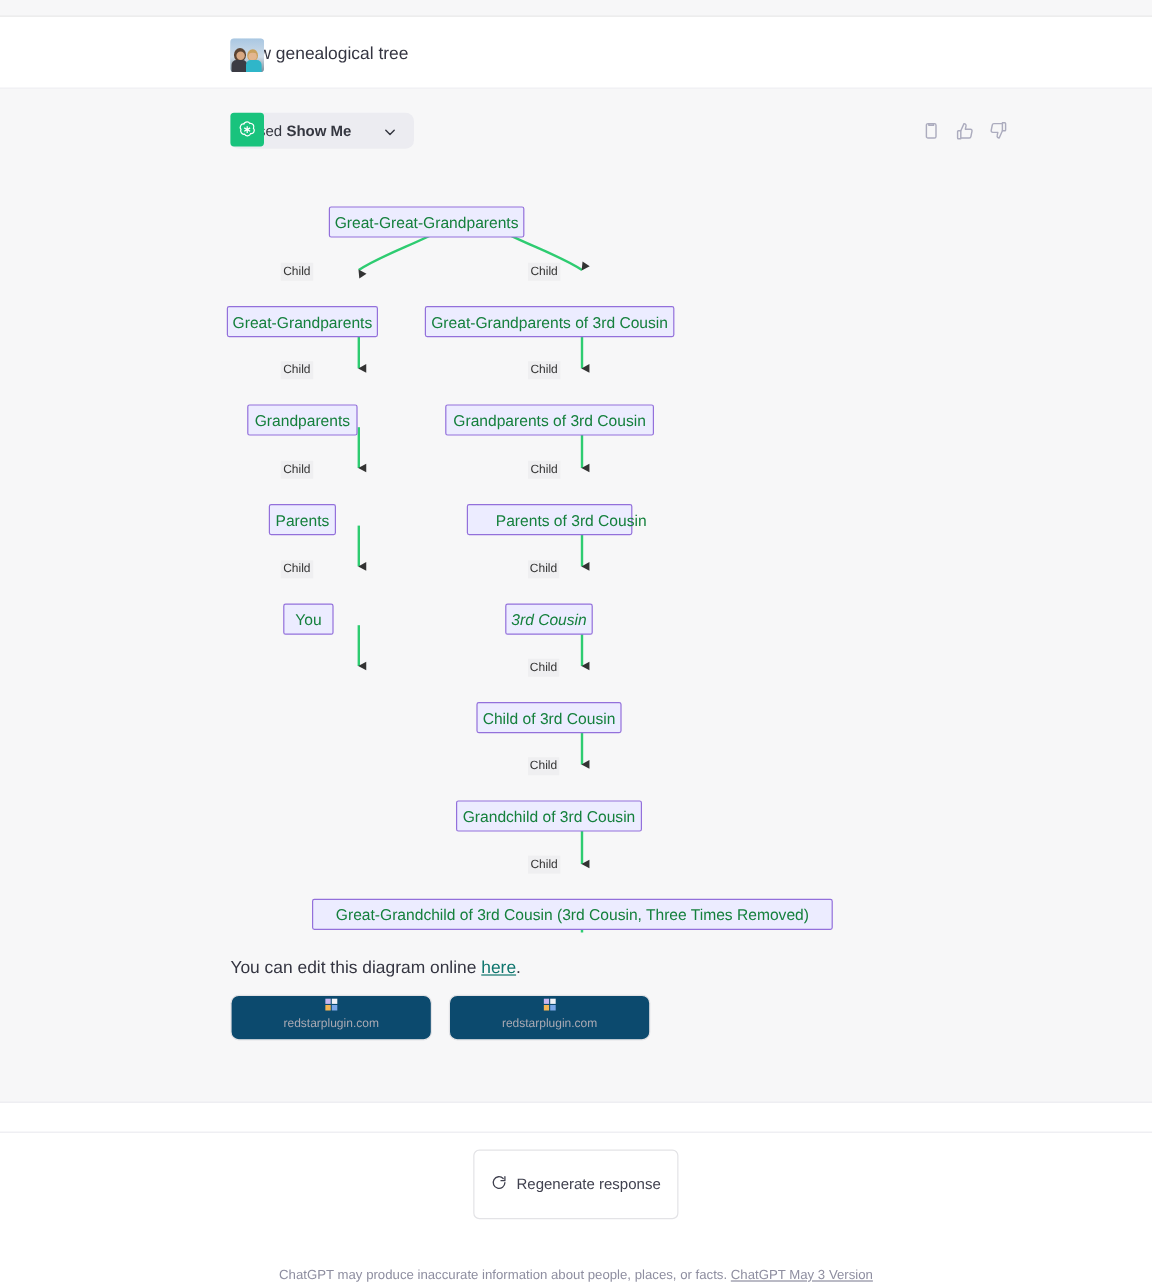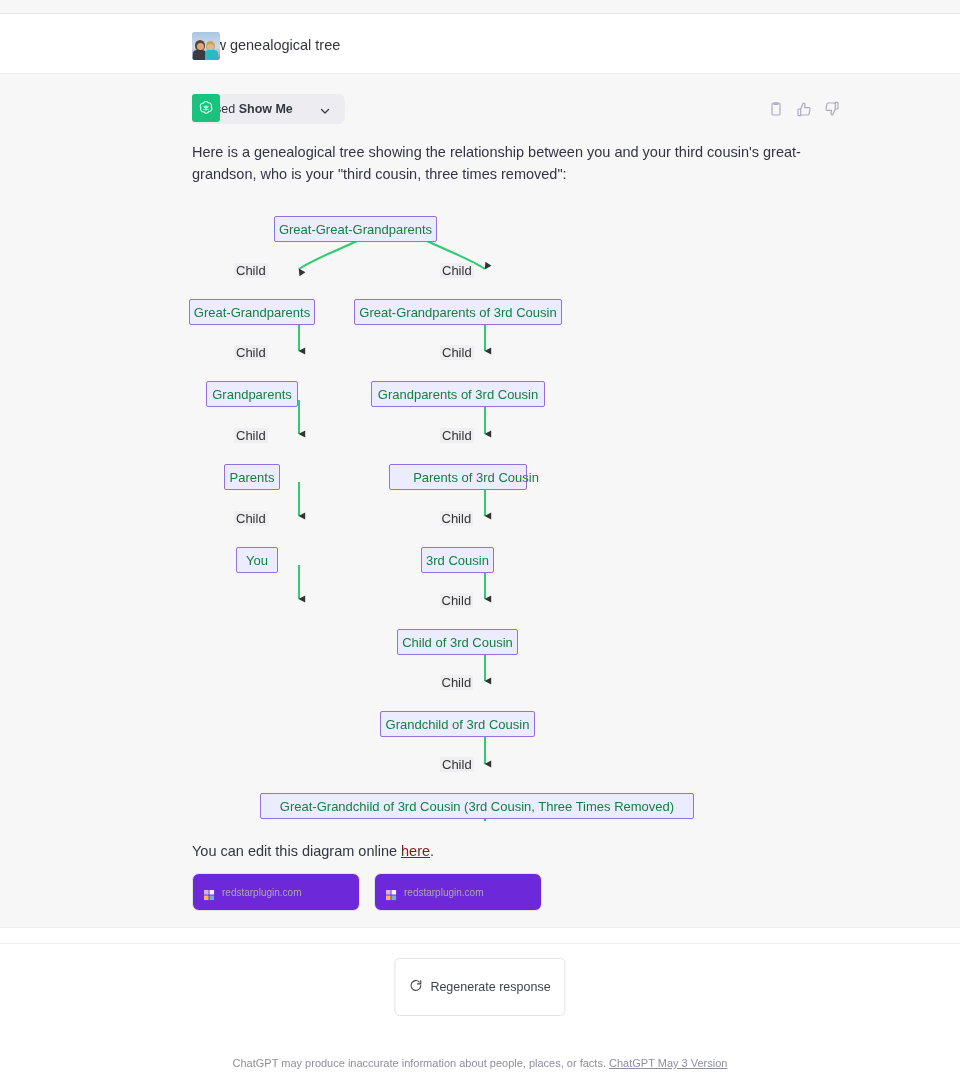--- a/index.html
+++ b/index.html
@@ -80,40 +80,41 @@
     border-radius: 2px;
     display: flex; align-items: center; justify-content: center;
     font-size: 13px; color: #15803d;
     white-space: nowrap;
     height: 26px;
     cursor: pointer;
   }
   .elabel {
     position: absolute;
     background: #efeff1;
-    font-size: 13px; color: #333333;
+    font-size: 10px; color: #333333;
     line-height: 15px;
     padding: 0 2px;
     white-space: nowrap;
   }
 
   
   .edit-line { font-size: 14.5px; color: #343541; margin-top: 22px; }
-  .edit-line a { color: #7f1d1d; text-decoration: underline; }
+  .edit-line a { color: #0f766e; text-decoration: underline; }
 
   
   .cites { display: flex; gap: 14px; margin-top: 14px; }
   .cite {
     width: 168px; height: 38px;
-    background: #6d28d9;
+    background: #0c4a6e;
     border: 1px solid #e3e3e6;
     border-radius: 7px;
     display: flex; align-items: center; gap: 7px;
     padding: 0 11px;
     cursor: pointer;
+    flex-direction: column;
   }
   .cite .favicon { width: 11px; height: 11px; flex: none; }
   .cite .dom { font-size: 10px; color: #a9a9b3; }
 
   
   .bottom {
     position: absolute; left: 0; bottom: 0; width: 960px; height: 129px;
     background: #ffffff; border-top: 1px solid #ececf1;
   }
   .regen {
@@ -193,21 +194,20 @@
         <span class="label">
           <span>Used </span><b>Show Me</b>
         </span>
         <span class="chev">
           <svg width="12" height="12" viewBox="0 0 24 24" fill="none" stroke="#353740" stroke-width="2.4" stroke-linecap="round" stroke-linejoin="round">
             <polyline points="5 9 12 16 19 9"></polyline>
           </svg>
         </span>
       </div>
 
-      <div class="msg-text">Here is a genealogical tree showing the relationship between you and your third cousin's great-grandson, who is your "third cousin, three times removed":</div>
 
       
       <div class="diagram">
         <svg width="730" height="620">
           <defs>
             <marker id="ah" markerWidth="9" markerHeight="9" refX="4.2" refY="7.4" orient="auto" markerUnits="userSpaceOnUse">
               <path d="M0.6,1.2 L7.8,1.2 L4.2,7.9 Z" fill="#333333"></path>
             </marker>
           </defs>
           <g fill="none" stroke="#2ecc71" stroke-width="2" marker-end="url(#ah)">
@@ -232,21 +232,21 @@
 
         <div id="node-layer">
             <div class="node" style="left: 87px; top: 15px; width: 163px;">Great-Great-Grandparents</div>
             <div class="node" style="left: 2px; top: 98px; width: 126px;">Great-Grandparents</div>
             <div class="node" style="left: 167px; top: 98px; width: 208px;">Great-Grandparents of 3rd Cousin</div>
             <div class="node" style="left: 19px; top: 180px; width: 92px;">Grandparents</div>
             <div class="node" style="left: 184px; top: 180px; width: 174px;">Grandparents of 3rd Cousin</div>
             <div class="node" style="left: 37px; top: 263px; width: 56px;">Parents</div>
             <div class="node" style="left: 202px; top: 263px; width: 138px; padding-left: 36px;">Parents of 3rd Cousin</div>
             <div class="node" style="left: 49px; top: 346px; width: 42px;">You</div>
-            <div class="node" style="left: 234px; top: 346px; width: 73px;">3rd Cousin</div>
+            <div class="node" style="left: 234px; top: 346px; width: 73px; font-style: italic;">3rd Cousin</div>
             <div class="node" style="left: 210px; top: 428px; width: 121px;">Child of 3rd Cousin</div>
             <div class="node" style="left: 193px; top: 510px; width: 155px;">Grandchild of 3rd Cousin</div>
             <div class="node" style="left: 73px; top: 592px; width: 434px;">Great-Grandchild of 3rd Cousin (3rd Cousin, Three Times Removed)</div>
             <div class="elabel" style="left: 47px; top: 61.5px;">Child</div>
             <div class="elabel" style="left: 253px; top: 61.5px;">Child</div>
             <div class="elabel" style="left: 47px; top: 144px;">Child</div>
             <div class="elabel" style="left: 253px; top: 144px;">Child</div>
             <div class="elabel" style="left: 47px; top: 226.5px;">Child</div>
             <div class="elabel" style="left: 253px; top: 226.5px;">Child</div>
             <div class="elabel" style="left: 47px; top: 309.5px;">Child</div>

